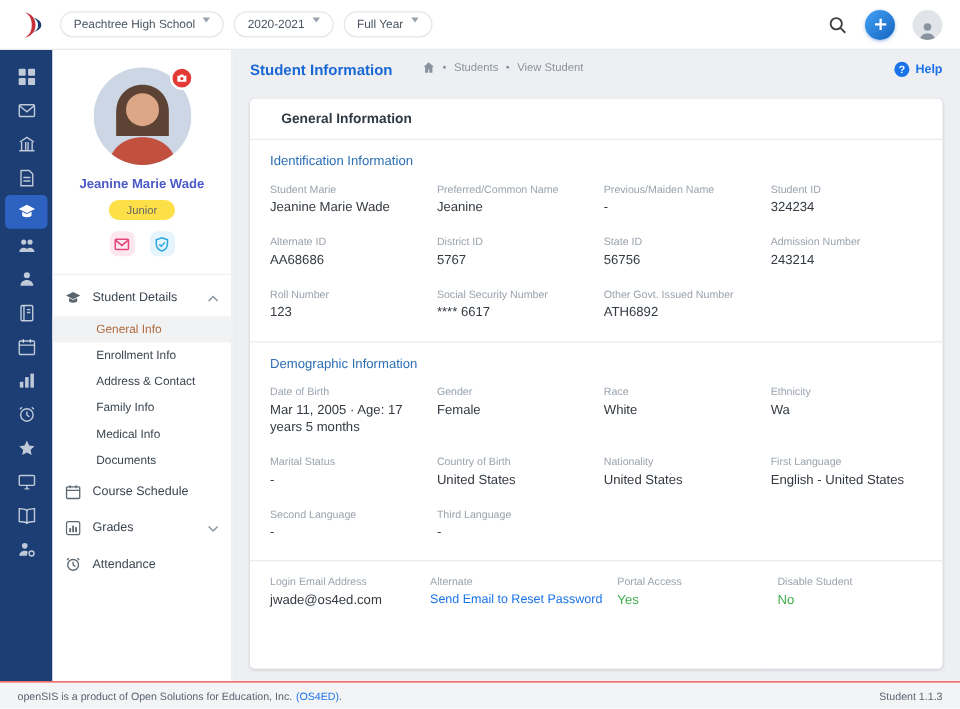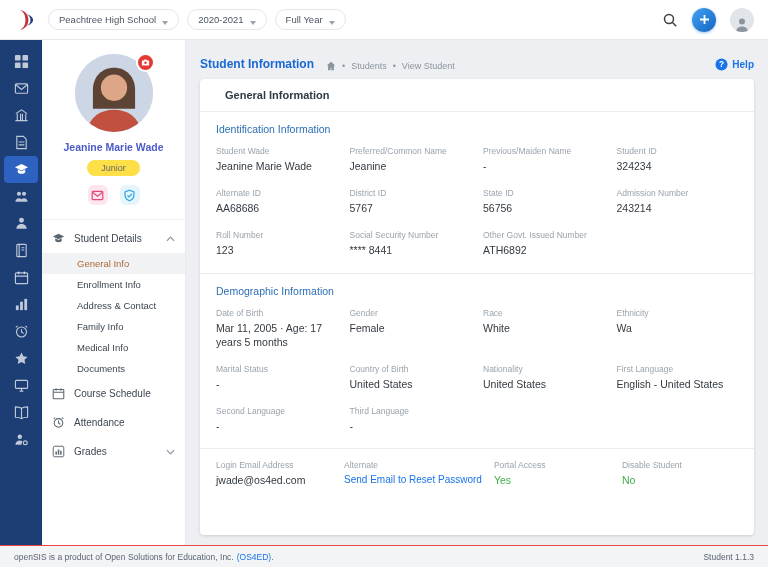--- a/index.html
+++ b/index.html
@@ -2,21 +2,21 @@
 <html><head>
 <meta charset="utf-8">
 <style>
   *{margin:0;padding:0;box-sizing:border-box}
   html,body{width:768px;height:567px;overflow:hidden;background:#fff;font-family:"Liberation Sans",sans-serif}
   .app{width:768px;height:567px;display:flex;flex-direction:column}
 
   
   .header{height:40px;flex:0 0 40px;display:flex;align-items:center;gap:8px;padding:0 14px;background:#fff;border-bottom:1px solid #e7e9ec}
   .logo{width:22px;height:24px;margin-right:4px;flex:0 0 auto}
-  .pill{display:flex;align-items:flex-end;gap:6px;border:1px solid #e2e5e9;border-radius:14px;padding:4px 10px;font-size:9.5px;color:#4b5563;background:#fff;cursor:pointer;white-space:nowrap}
+  .pill{display:flex;align-items:flex-start;gap:6px;border:1px solid #e2e5e9;border-radius:14px;padding:4px 10px;font-size:9.5px;color:#4b5563;background:#fff;cursor:pointer;white-space:nowrap}
   .caret{width:0;height:0;border-left:3.5px solid transparent;border-right:3.5px solid transparent;border-top:4px solid #9aa3ad}
   .header-right{margin-left:auto;display:flex;align-items:center;gap:14px}
   .hicon{width:16px;height:16px;cursor:pointer;color:#3c4043}
   .add-btn{width:24px;height:24px;border-radius:50%;background:linear-gradient(135deg,#42a0f5,#1565c0);display:flex;align-items:center;justify-content:center;cursor:pointer;box-shadow:0 1px 3px rgba(21,101,192,.4)}
   .avatar{width:24px;height:24px;border-radius:50%;background:#e1e5ea;display:flex;align-items:flex-end;justify-content:center;overflow:hidden;cursor:pointer}
 
   
   .body{flex:1;display:flex;min-height:0}
 
   
@@ -44,21 +44,21 @@
   .menu{flex:1;padding-top:4px;font-size:10px;color:#3c4650}
   .menu-item{display:flex;align-items:center;gap:9px;padding:8px 10px;cursor:pointer}
   .menu-item svg.mi{width:13px;height:13px;color:#5b6770;flex:0 0 auto}
   .menu-label{flex:1}
   .chev{width:9px;height:6px;color:#8a94a0;flex:0 0 auto}
   .sub{padding:5px 8px 5px 35px;font-size:9.5px;color:#3c4650;cursor:pointer}
   .sub.active{background:#f1f2f4;color:#b06a3b}
 
   
   .main{flex:1;background:#edeff3;padding:9px 14px 10px;display:flex;flex-direction:column;min-width:0}
-  .title-row{display:flex;align-items:flex-end;height:22px;gap:4px}
+  .title-row{display:flex;align-items:flex-start;height:22px;gap:16px}
   .page-title{color:#1a68d4;font-size:12px;font-weight:bold;margin-right:8px}
   .crumbs{display:flex;align-items:center;gap:6px;color:#8b949e;font-size:9px}
   .crumbs svg{width:10px;height:10px}
   .crumb{cursor:pointer}
   .help{margin-left:auto;display:flex;align-items:center;gap:4px;color:#1a73e8;font-size:10px;font-weight:bold;cursor:pointer}
   .help svg{width:13px;height:13px}
 
   .card{background:#fff;border-radius:4px;box-shadow:0 1px 3px rgba(0,0,0,.14);margin-top:8px;flex:1;overflow:hidden;display:flex;flex-direction:column}
   .card-header{font-size:11px;font-weight:bold;color:#2f3a44;padding:10px 25px;border-bottom:1px solid #ececec}
   .section{padding:11px 16px 0}
@@ -271,37 +271,37 @@
         <div class="sub">Documents</div>
 
         <div class="menu-item">
           <svg class="mi" viewBox="0 0 16 16" fill="none" stroke="currentColor" stroke-width="1.3">
               <rect x="1.5" y="3" width="13" height="11.5" rx="1"></rect>
               <path d="M1.5 6.5h13M5 1.5v3M11 1.5v3"></path>
             </svg>
           <span class="menu-label">Course Schedule</span>
         </div>
         <div class="menu-item">
-          <svg class="mi" viewBox="0 0 16 16" fill="none" stroke="currentColor" stroke-width="1.3">
-              <circle cx="8" cy="8.5" r="5.3"></circle>
-              <path d="M8 5.5v3l2.2 1.6M3.8 2L2 3.6M12.2 2L14 3.6"></path>
-            </svg>
-          <span class="menu-label">Attendance</span>
-        </div>
-        <div class="menu-item">
           <svg class="mi" viewBox="0 0 16 16">
               <rect x="1.5" y="1.5" width="13" height="13" rx="2" fill="none" stroke="currentColor" stroke-width="1.2"></rect>
               <rect x="4.2" y="8" width="1.8" height="4" fill="currentColor"></rect>
               <rect x="7.1" y="5.5" width="1.8" height="6.5" fill="currentColor"></rect>
               <rect x="10" y="7" width="1.8" height="5" fill="currentColor"></rect>
             </svg>
           <span class="menu-label">Grades</span>
           <svg class="chev" viewBox="0 0 10 6" fill="none" stroke="currentColor" stroke-width="1.3">
               <path d="M1 1l4 4 4-4"></path>
             </svg>
+        </div>
+        <div class="menu-item">
+          <svg class="mi" viewBox="0 0 16 16" fill="none" stroke="currentColor" stroke-width="1.3">
+              <circle cx="8" cy="8.5" r="5.3"></circle>
+              <path d="M8 5.5v3l2.2 1.6M3.8 2L2 3.6M12.2 2L14 3.6"></path>
+            </svg>
+          <span class="menu-label">Attendance</span>
         </div>
       </nav>
     </aside>
 
     <main class="main">
       <div class="title-row">
         <span class="page-title">Student Information</span>
         <span class="crumbs">
           <svg viewBox="0 0 12 12" fill="#8b949e">
               <path d="M6 1L1 5.5h1.5V11h3V8h1v3h3V5.5H11z"></path>
@@ -320,21 +320,21 @@
         </span>
       </div>
 
       <section class="card">
         <div class="card-header">General Information</div>
 
         <div class="section">
           <div class="section-title">Identification Information</div>
           <div class="grid">
             <div class="field">
-              <div class="f-label">Student Wade</div>
+              <div class="f-label">Student Marie</div>
               <div class="f-value">Jeanine Marie Wade</div>
             </div>
             <div class="field">
               <div class="f-label">Preferred/Common Name</div>
               <div class="f-value">Jeanine</div>
             </div>
             <div class="field">
               <div class="f-label">Previous/Maiden Name</div>
               <div class="f-value">-</div>
             </div>
@@ -357,21 +357,21 @@
             <div class="field">
               <div class="f-label">Admission Number</div>
               <div class="f-value">243214</div>
             </div>
             <div class="field">
               <div class="f-label">Roll Number</div>
               <div class="f-value">123</div>
             </div>
             <div class="field">
               <div class="f-label">Social Security Number</div>
-              <div class="f-value">**** 8441</div>
+              <div class="f-value">**** 6617</div>
             </div>
             <div class="field">
               <div class="f-label">Other Govt. Issued Number</div>
               <div class="f-value">ATH6892</div>
             </div>
           </div>
         </div>
 
         <div class="section bordered">
           <div class="section-title">Demographic Information</div>

